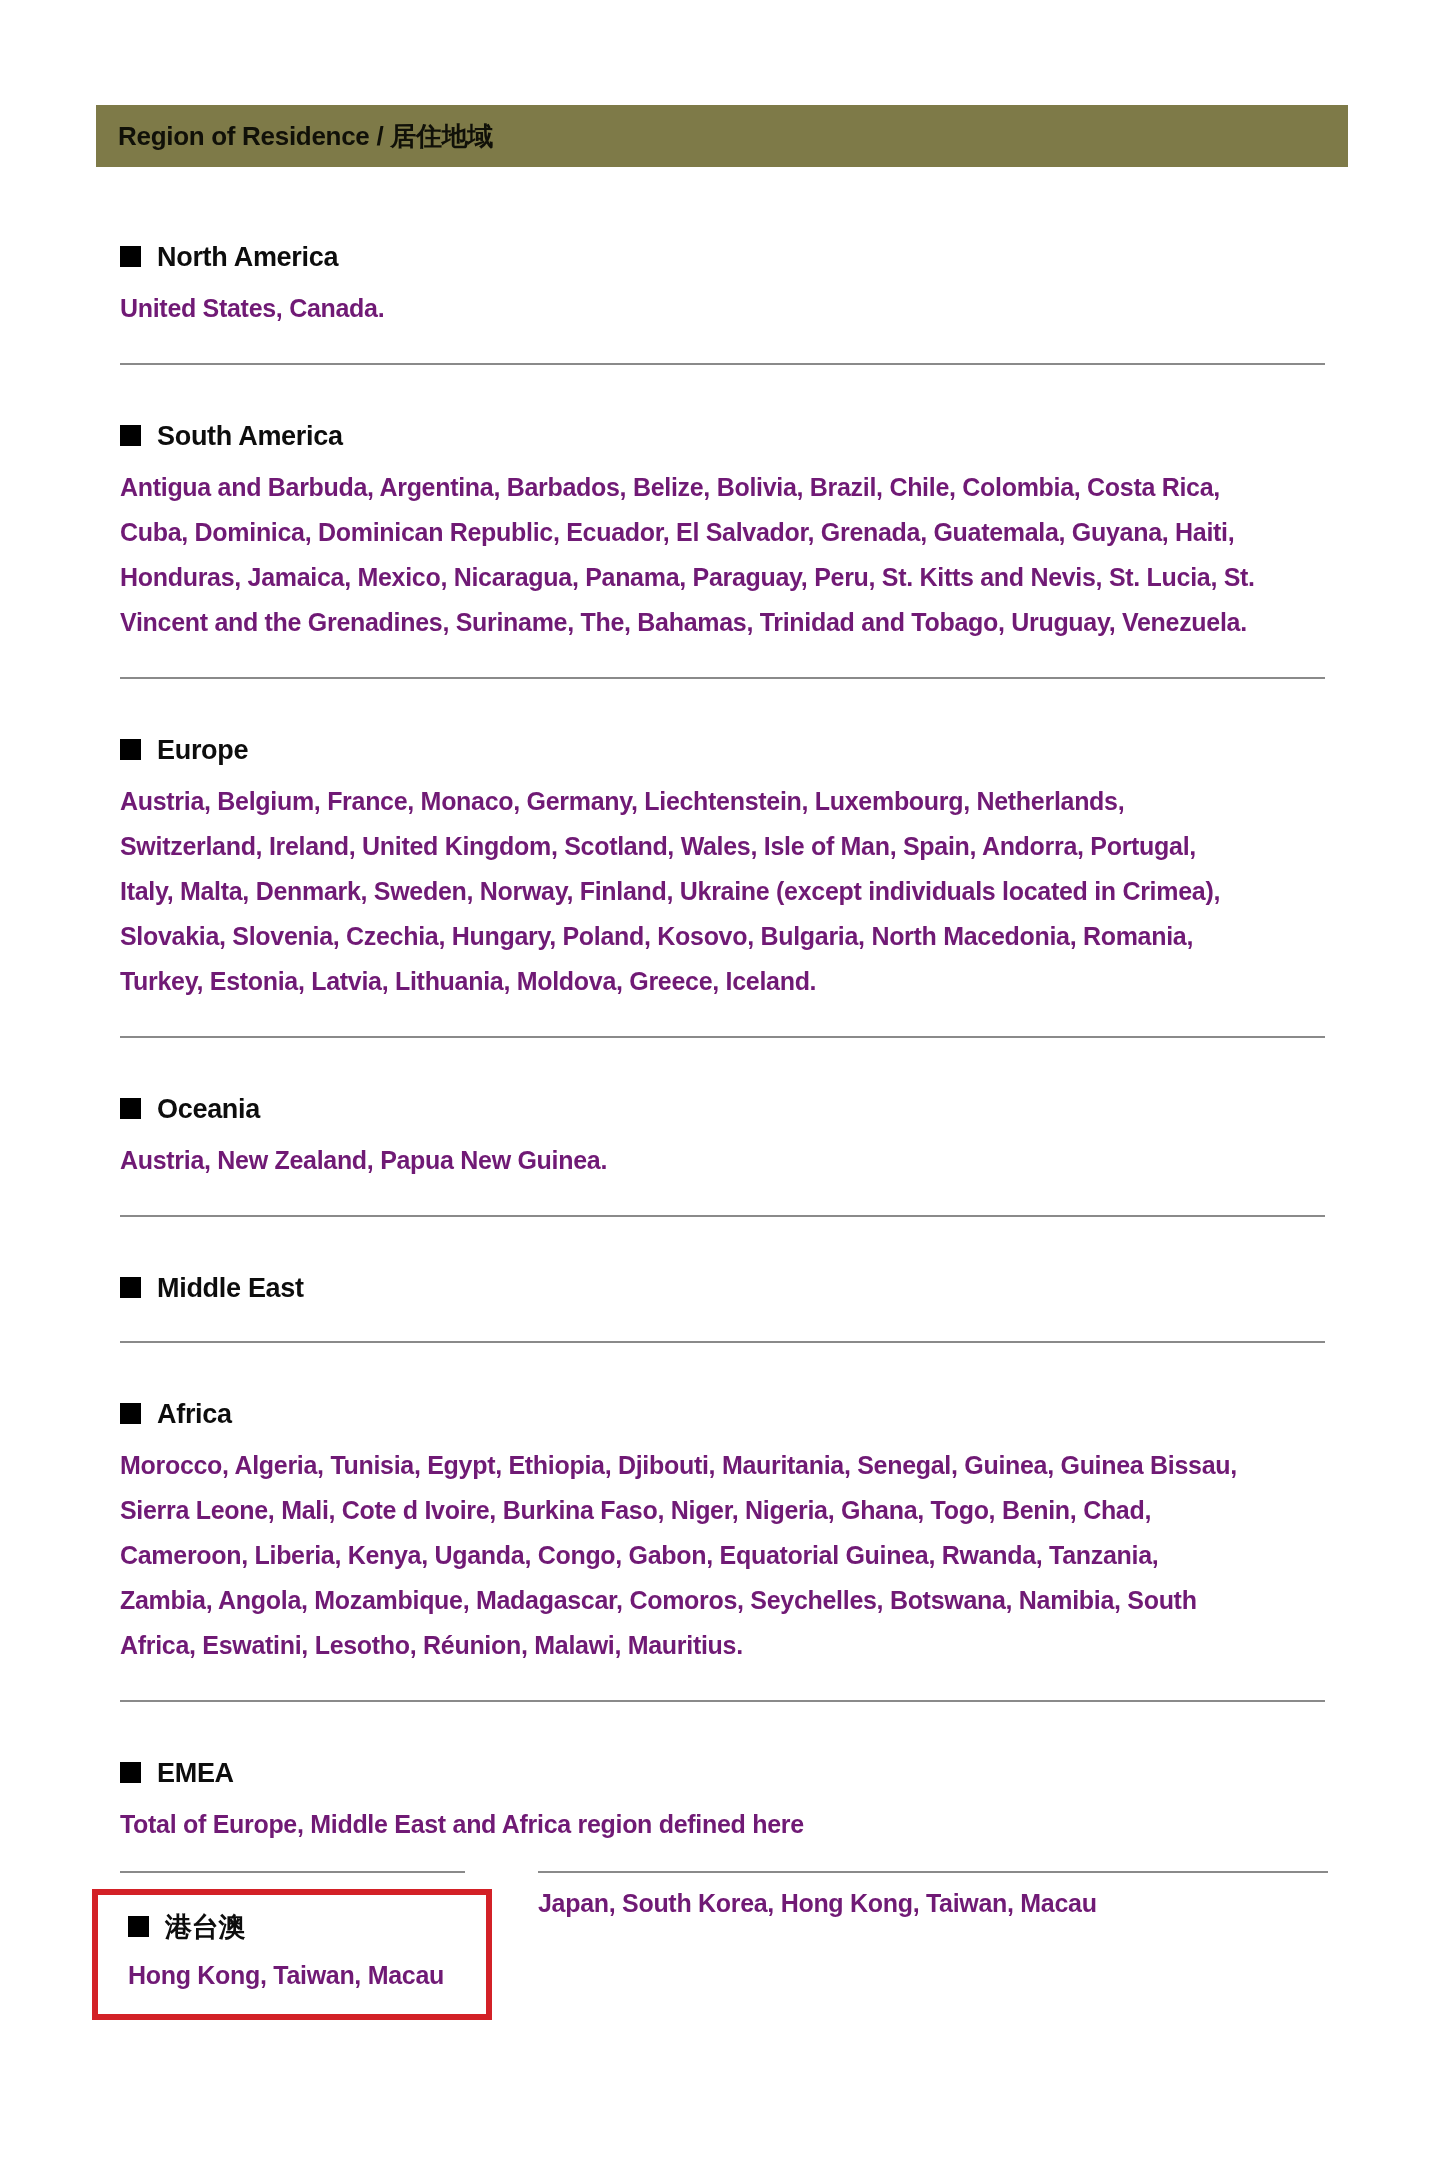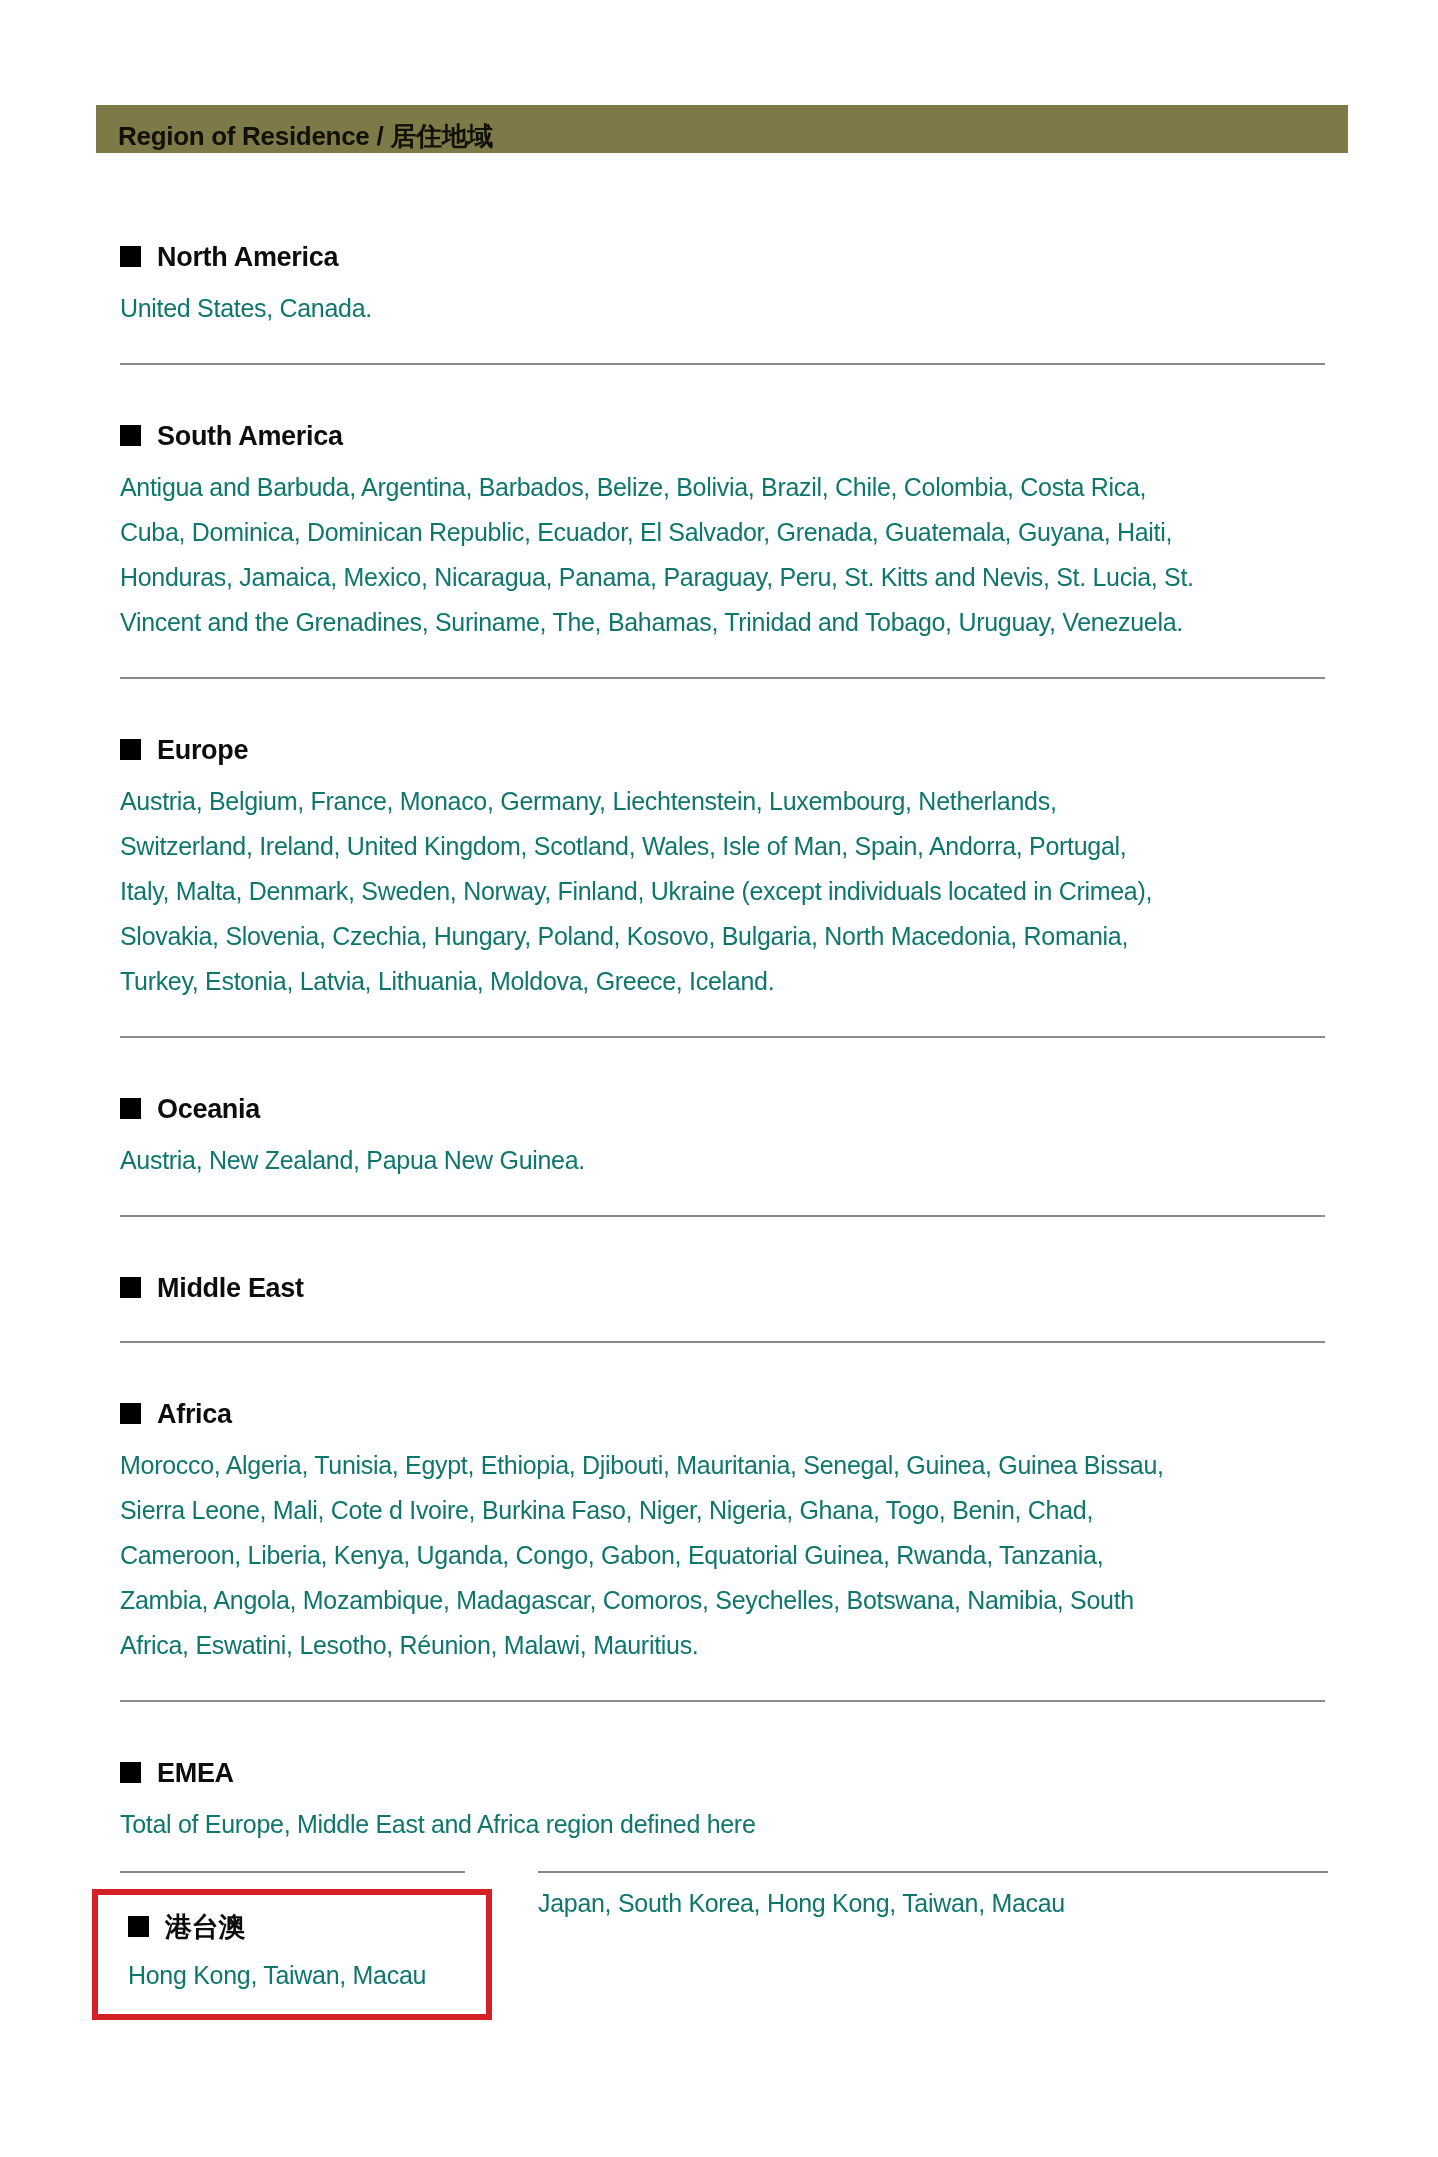--- a/index.html
+++ b/index.html
@@ -15,21 +15,21 @@
     background: #ffffff;
     overflow: hidden;
     color: #111111;
   }
   
   .title-bar {
     position: absolute;
     left: 96px;
     top: 105px;
     width: 1252px;
-    height: 48px;
+    height: 62px;
     background: #7e7a48;
   }
   .title-bar .bar-text {
     display: block;
     padding-left: 22px;
     line-height: 62px;
     font-size: 26px;
     font-weight: bold;
     color: #101008;
     letter-spacing: -0.3px;
@@ -57,24 +57,24 @@
   }
   .sec-title {
     font-size: 27px;
     font-weight: bold;
     letter-spacing: -0.3px;
     color: #0d0d0d;
   }
   .sec-body {
     margin: 8px 0 0 0;
     font-size: 25px;
-    font-weight: normal;
+    font-weight: bold;
     line-height: 45px;
     letter-spacing: -0.3px;
-    color: #0f766e;
+    color: #701a75;
     white-space: pre-line;
   }
   .divider {
     margin-top: 32px;
     width: 1205px;
     height: 2px;
     background: #8a8a8a;
   }
   
   .footer {

